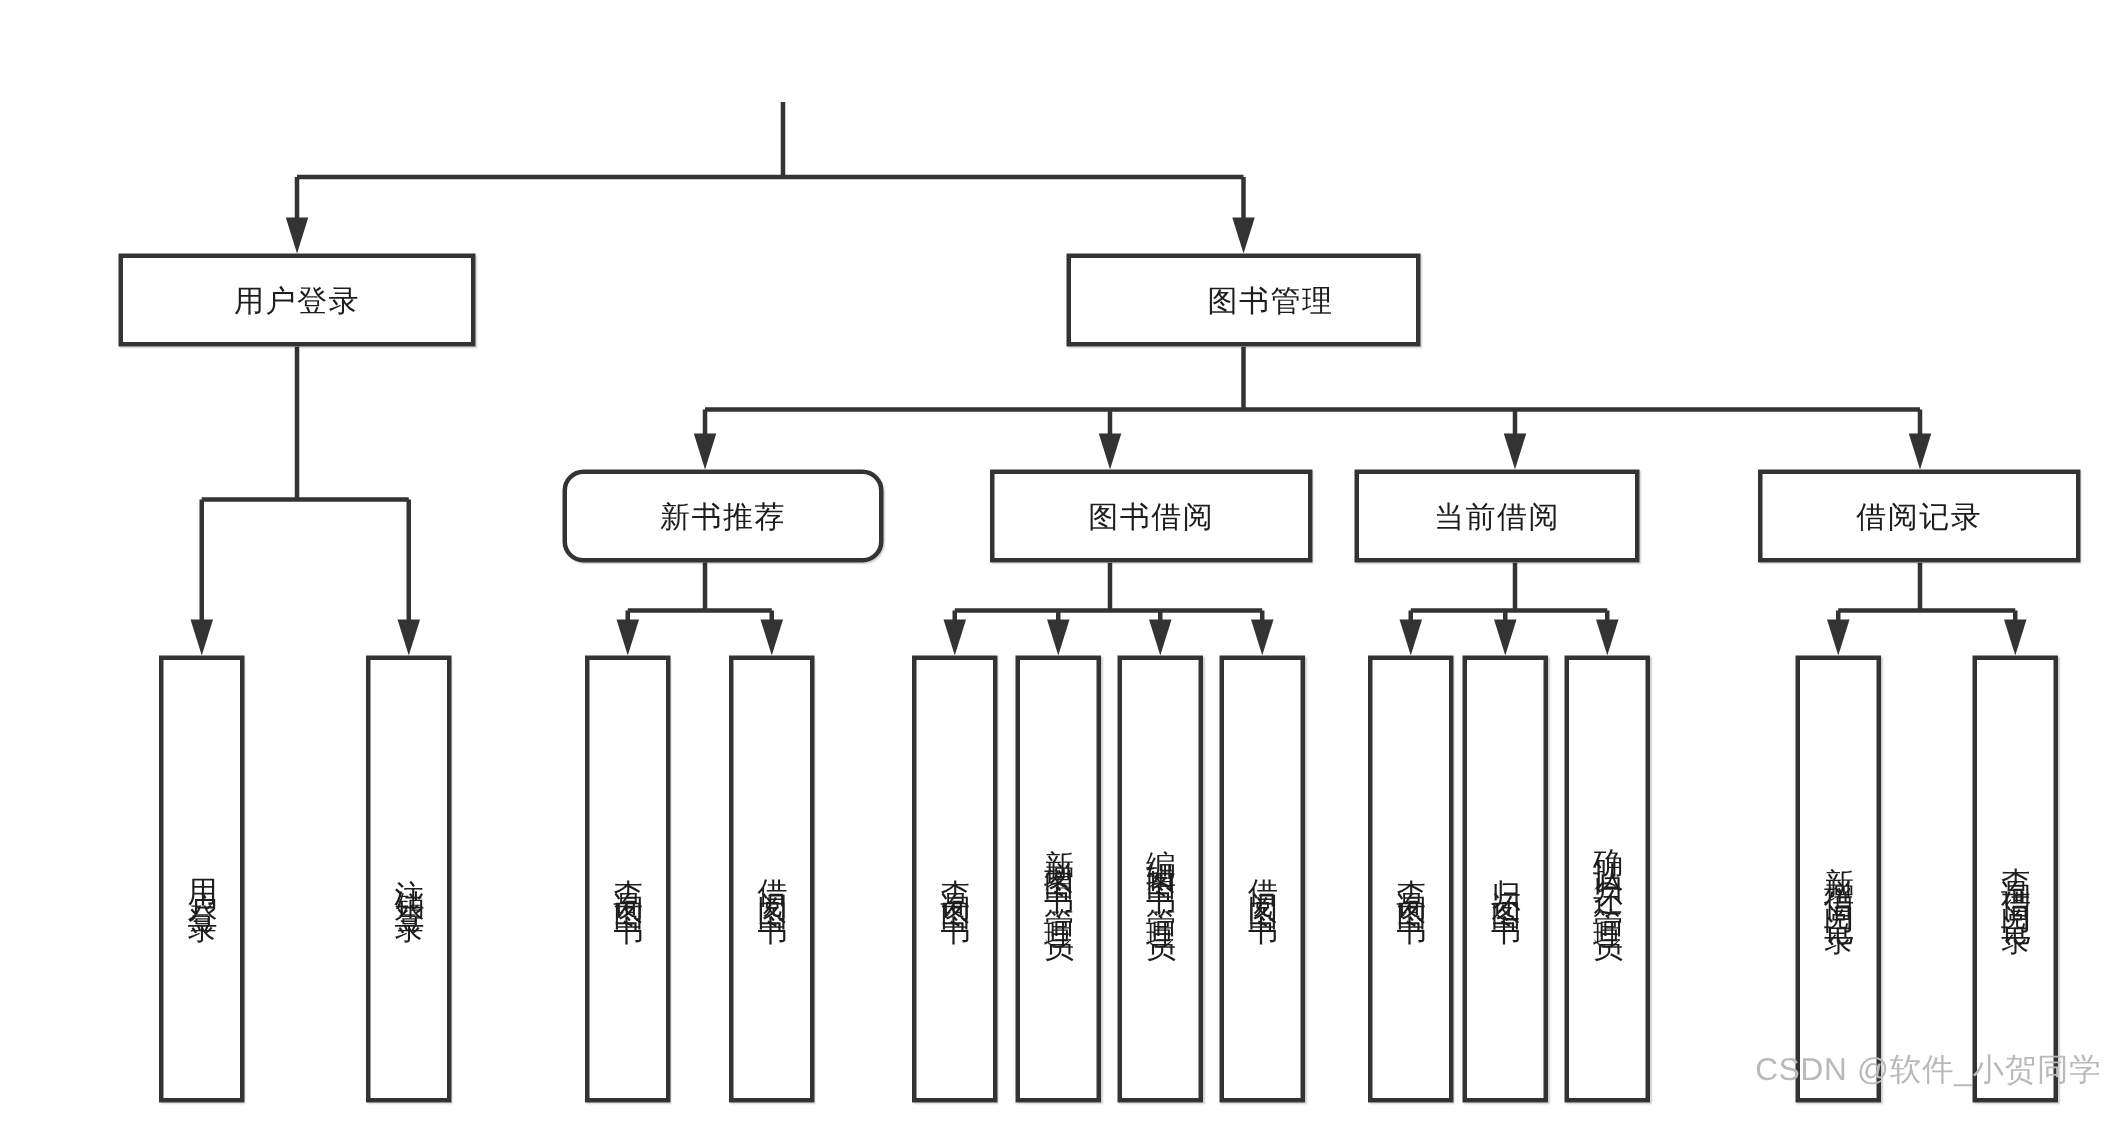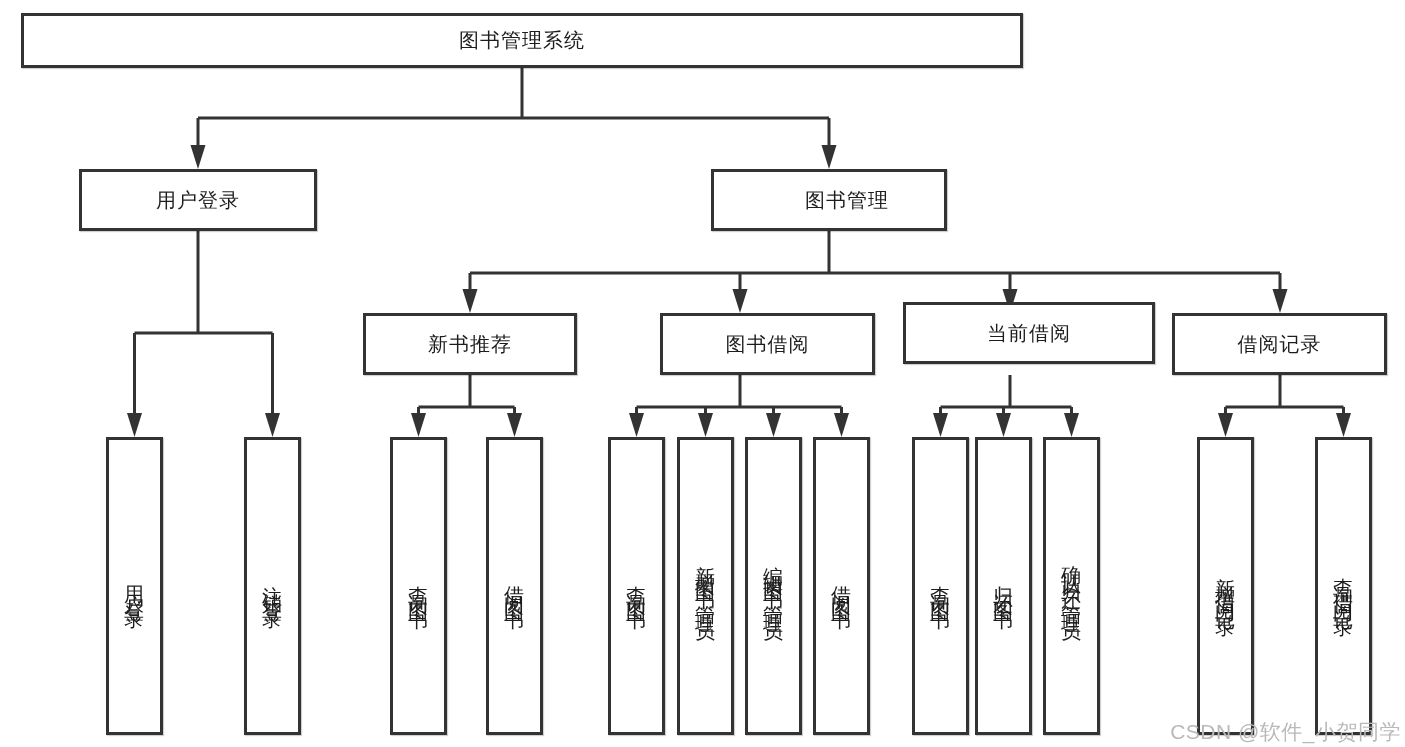--- a/index.html
+++ b/index.html
@@ -54,21 +54,21 @@
     text-orientation: mixed;
     font-size: 20px;
     line-height: 1.1;
     letter-spacing: 8px;
     color: var(--text);
     white-space: nowrap;
   }
   #watermark {
     position: absolute;
     right: 4px;
-    bottom: 1px;
+    bottom: 20px;
     font-size: 21px;
     color: var(--watermark);
     letter-spacing: 0.5px;
     white-space: nowrap;
   }
 </style>
 </head>
 <body>
 
 <div id="canvas">
@@ -124,38 +124,35 @@
       <polygon points="766,413 781,413 773.5,437"></polygon>
       <polygon points="834,413 849,413 841.5,437"></polygon>
       <polygon points="933,413 948,413 940.5,437"></polygon>
       <polygon points="996,413 1011,413 1003.5,437"></polygon>
       <polygon points="1064,413 1079,413 1071.5,437"></polygon>
       <polygon points="1218,413 1233,413 1225.5,437"></polygon>
       <polygon points="1336,413 1351,413 1343.5,437"></polygon>
     </g>
   </svg>
 
-  <div class="node" style="left:21px; top:13px; width:1002px; height:55px;">
-    <span class="h-label">图书管理系统</span>
-  </div>
 
   <div class="node" style="left:79px; top:169px; width:238px; height:62px;">
     <span class="h-label">用户登录</span>
   </div>
   <div class="node" style="left:711px; top:169px; width:236px; height:62px;padding-left:36px;">
     <span class="h-label">图书管理</span>
   </div>
 
-  <div class="node" style="left:363px; top:313px; width:214px; height:62px;">
+  <div class="node" style="left:375px; top:313px; width:214px; height:62px;border-radius:14px;">
     <span class="h-label">新书推荐</span>
   </div>
   <div class="node" style="left:633px; top:313px; width:215px; height:62px;margin-left:27px;">
     <span class="h-label">图书借阅</span>
   </div>
-  <div class="node" style="left:903px; top:302px; width:252px; height:62px;">
+  <div class="node" style="left:903px; top:313px; width:190px; height:62px;">
     <span class="h-label">当前借阅</span>
   </div>
   <div class="node" style="left:1172px; top:313px; width:215px; height:62px;">
     <span class="h-label">借阅记录</span>
   </div>
 
   <div class="node leaf" style="left:106px;">
     <span class="v-label">用户登录</span>
   </div>
   <div class="node leaf" style="left:244px;">

